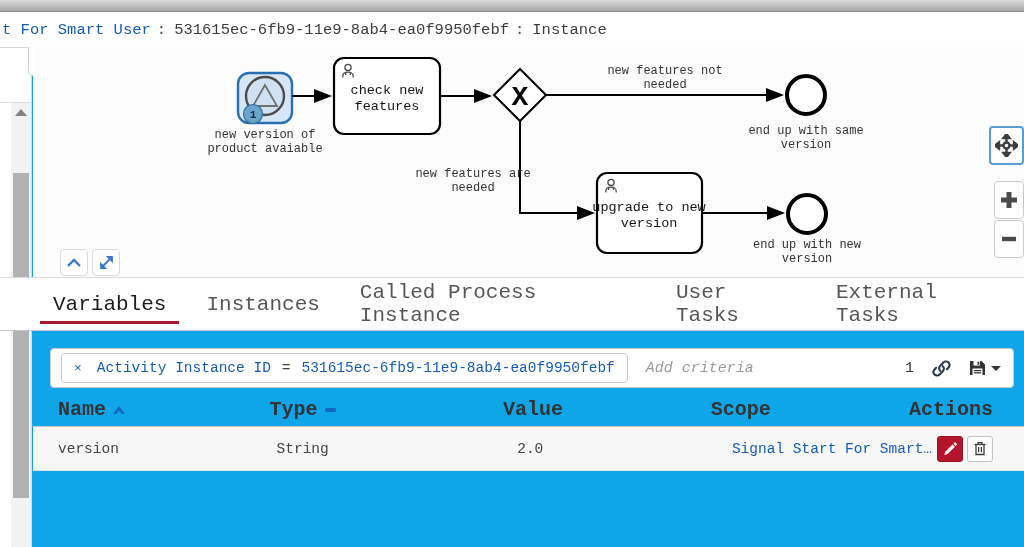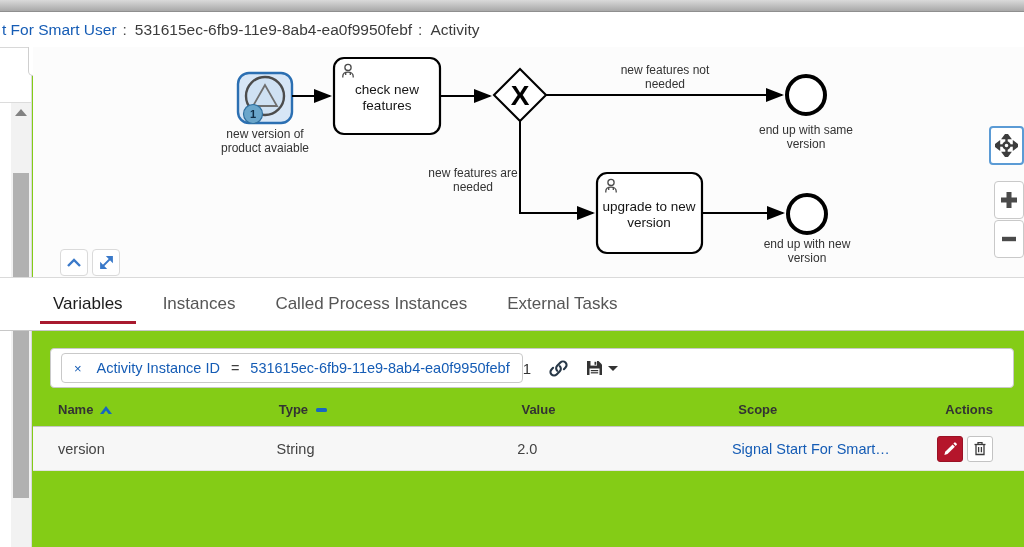--- a/index.html
+++ b/index.html
@@ -1,17 +1,17 @@
 <!DOCTYPE html>
 <html><head>
 <meta charset="utf-8">
 <style>
   html,body{margin:0;padding:0;background:#fff;}
-  .screen{position:relative;width:1024px;height:547px;background:#84cc16;overflow:hidden;
-          font-family:Liberation Sans, sans-serif;-webkit-font-smoothing:antialiased;}
+  .screen{position:relative;width:1024px;height:547px;background:#0ea5e9;overflow:hidden;
+          font-family:Liberation Mono, monospace;-webkit-font-smoothing:antialiased;}
 
   
   .chrome-strip{position:absolute;top:0;left:0;right:0;height:12px;
     background:linear-gradient(#dadada,#a8a8a8);border-bottom:1px solid #8f8f8f;box-sizing:border-box;}
 
   
   .crumbs{position:absolute;top:12px;left:0;right:0;height:35px;display:flex;align-items:center;
     padding-left:2px;font-size:15.5px;background:#fff;white-space:nowrap;}
   .crumb-link{color:#155cb5;text-decoration:none;}
   .crumb-sep{color:#4a4a4a;margin:0 8px 0 6px;}
@@ -35,21 +35,21 @@
   .bpmn{position:absolute;top:0;left:0;}
   .mini-btn{position:absolute;width:28px;height:27px;background:#fff;border:1px solid #dadada;border-radius:4px;
     display:flex;align-items:center;justify-content:center;padding:0;cursor:pointer;}
   .zoom-btn{position:absolute;background:#fff;border:1px solid #c9c9c9;border-radius:4px;
     display:flex;align-items:center;justify-content:center;padding:0;cursor:pointer;}
   .zoom-btn.focused{border:2px solid #5b9bd5;}
 
   
   .tabs{position:absolute;top:277px;left:0;right:0;height:54px;background:#fff;border-top:1px solid #dadada;
     border-bottom:1px solid #c8c8c8;box-sizing:border-box;display:flex;padding-left:33px;}
-  .tab{position:relative;display:flex;align-items:center;padding:0 20px;font-size:17px;color:#565656;cursor:pointer;}
+  .tab{position:relative;display:flex;align-items:center;padding:0 20px;font-size:21px;color:#565656;cursor:pointer;}
   .tab.active{color:#1c1c1c;}
   .tab.active::after{content:"";position:absolute;left:7px;right:7px;bottom:6px;height:3px;background:#a8192e;}
 
   
   .filter-box{position:absolute;top:348px;left:50px;right:10px;height:40px;border:1px solid #c9c9c9;
     border-radius:4px;display:flex;align-items:center;background:#fff;box-sizing:border-box;}
   .chip{display:flex;align-items:center;margin-left:10px;height:28px;border:1px solid #c9c9c9;border-radius:4px;
     padding:0 12px;font-size:14.5px;cursor:default;}
   .chip-x{color:#155cb5;font-size:13px;margin-right:15px;cursor:pointer;}
   .chip-field{color:#155cb5;}
@@ -59,21 +59,21 @@
   .result-count{color:#333;font-size:15px;margin-right:18px;}
   .icon-btn{background:none;border:none;padding:0;display:flex;align-items:center;cursor:pointer;}
   .link-btn{margin-right:17px;}
   .save-btn{margin-right:12px;}
   .caret-down{width:0;height:0;border-left:5px solid transparent;border-right:5px solid transparent;
     border-top:5px solid #333;margin-left:5px;}
 
   
   .var-table{position:absolute;top:393px;left:33px;right:0;font-size:14.5px;}
   .thead{display:flex;align-items:center;height:33px;border-bottom:1px solid #c6c6c6;font-weight:bold;
-    font-size:13px;color:#333;}
+    font-size:20px;color:#333;}
   .trow{display:flex;align-items:center;height:43px;background:#f7f7f7;border-bottom:1px solid #e2e2e2;color:#434343;}
   .c1{width:252px;padding-left:25px;box-sizing:border-box;display:flex;align-items:center;}
   .c2{width:225px;display:flex;align-items:center;}
   .c3{width:223px;margin-left:24px;}
   .c4{width:213px;}
   .c5{flex:1;text-align:right;padding-right:31px;display:flex;justify-content:flex-end;align-items:center;}
   .sort-up{margin-left:7px;}
   .sort-minus{display:inline-block;width:11px;height:4px;background:#1767c0;border-radius:1.5px;margin-left:8px;}
   .scope-link{color:#155cb5;text-decoration:none;text-align:center;}
   .act-btn{width:26px;height:26px;border-radius:3px;display:flex;align-items:center;justify-content:center;
@@ -86,21 +86,21 @@
 
 <div class="screen">
 
   <div class="chrome-strip"></div>
 
   <div class="crumbs">
     <a href="#" class="crumb-link">t For Smart User</a>
     <span class="crumb-sep">:</span>
     <span class="crumb-dark">531615ec-6fb9-11e9-8ab4-ea0f9950febf</span>
     <span class="crumb-sep">:</span>
-    <span class="crumb-dark">Activity</span>
+    <span class="crumb-dark">Instance</span>
   </div>
   <div class="hdr-line"></div>
 
   <div class="gutter">
     <div class="gutter-line"></div>
     <div class="scroll-track">
       <div class="scroll-arrow"></div>
       <div class="scroll-thumb"></div>
     </div>
   </div>
@@ -229,34 +229,38 @@
   </div>
 
   <nav class="tabs">
     <div class="tab active">
         <span>Variables</span>
       </div>
     <div class="tab">
         <span>Instances</span>
       </div>
     <div class="tab">
-        <span>Called Process Instances</span>
+        <span>Called Process Instance</span>
+      </div>
+    <div class="tab">
+        <span>User Tasks</span>
       </div>
     <div class="tab">
         <span>External Tasks</span>
       </div>
   </nav>
 
   <div class="filter-box">
     <div class="chip">
       <span class="chip-x">×</span>
       <span class="chip-field">Activity Instance ID</span>
       <span class="chip-op">=</span>
       <span class="chip-value">531615ec-6fb9-11e9-8ab4-ea0f9950febf</span>
     </div>
+    <div class="add-criteria">Add criteria</div>
     <span class="result-count">1</span>
     <button class="icon-btn link-btn">
       <svg width="19" height="19" viewBox="0 0 19 19">
         <g fill="none" stroke="#273747" stroke-width="2.1" stroke-linecap="round">
           <path d="M8.2 11.8 a3.6 3.6 0 0 1 0 -5.1 l3.2 -3.2 a3.6 3.6 0 0 1 5.1 5.1 l-1.6 1.6"></path>
           <path d="M10.8 7.2 a3.6 3.6 0 0 1 0 5.1 l-3.2 3.2 a3.6 3.6 0 0 1 -5.1 -5.1 l1.6 -1.6"></path>
         </g>
       </svg>
     </button>
     <button class="icon-btn save-btn">

